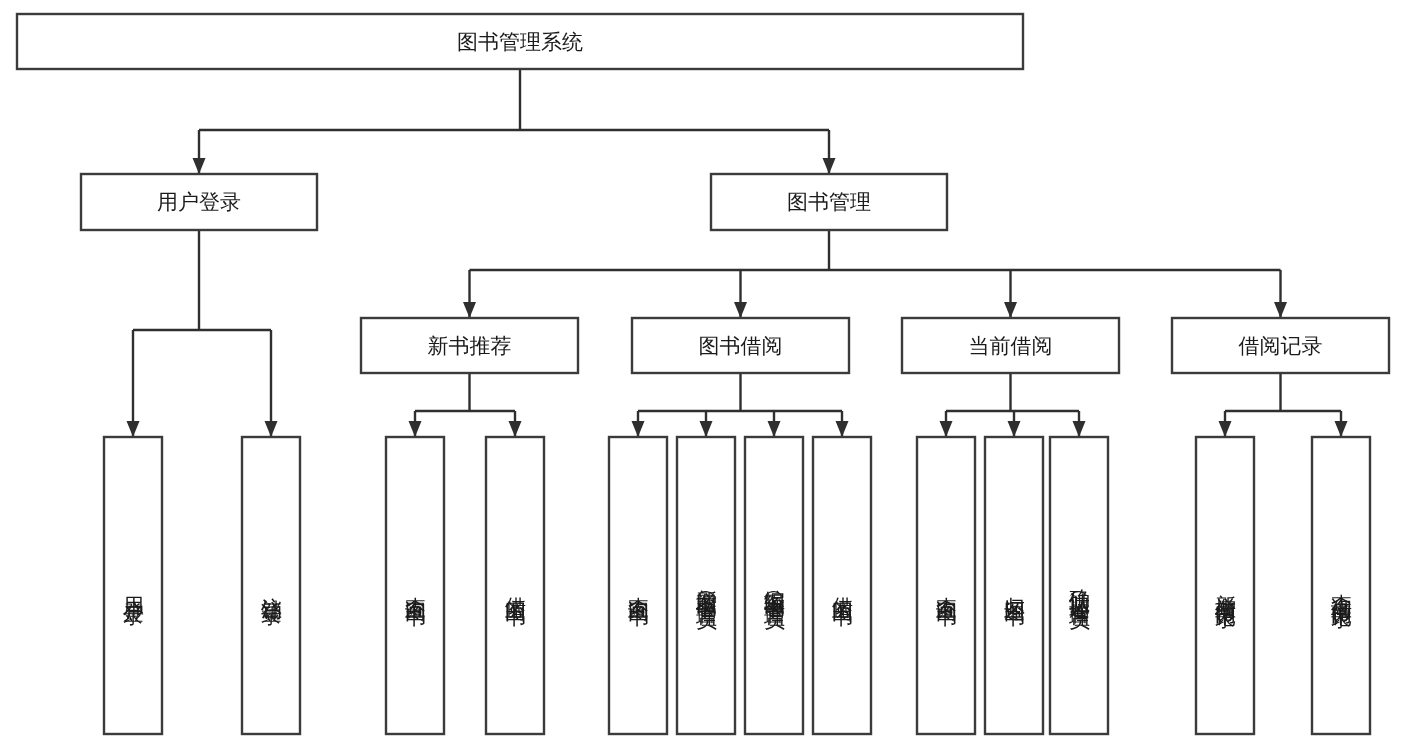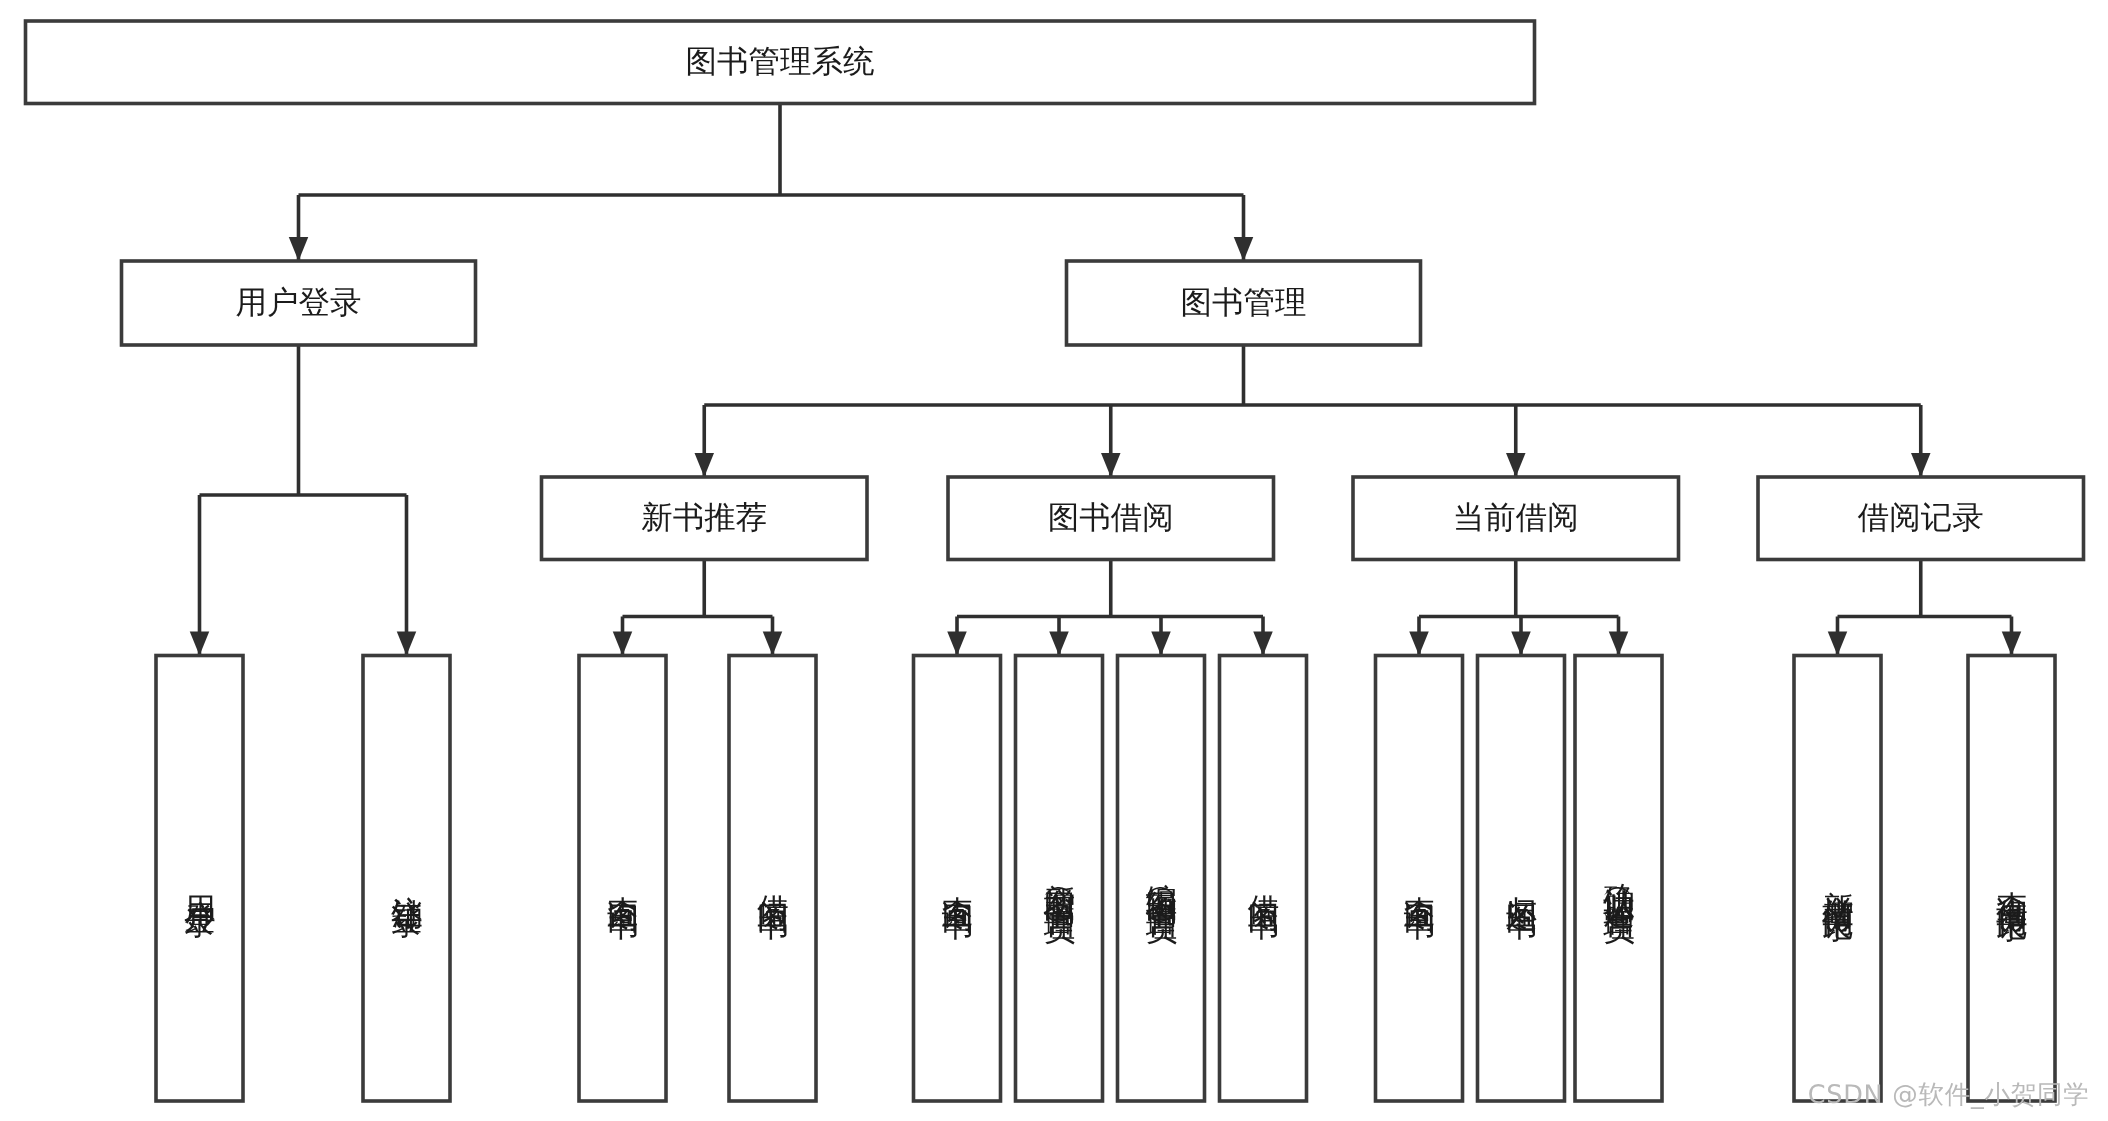--- a/index.html
+++ b/index.html
@@ -179,15 +179,14 @@
       <div class="vert-label" style="left: 677px; top: 437px; width: 58px; height: 297px;">新增图书（管理员）</div>
       <div class="vert-label" style="left: 745px; top: 437px; width: 58px; height: 297px;">编辑图书（管理员）</div>
       <div class="vert-label" style="left: 813px; top: 437px; width: 58px; height: 297px;">借阅图书</div>
       <div class="vert-label" style="left: 917px; top: 437px; width: 58px; height: 297px;">查询图书</div>
       <div class="vert-label" style="left: 985px; top: 437px; width: 58px; height: 297px;">归还图书</div>
       <div class="vert-label" style="left: 1050px; top: 437px; width: 58px; height: 297px;">确认归还（管理员）</div>
       <div class="vert-label" style="left: 1196px; top: 437px; width: 58px; height: 297px;">新增借阅记录</div>
       <div class="vert-label" style="left: 1312px; top: 437px; width: 58px; height: 297px;">查询借阅记录</div>
     </div>
 
-  <div class="watermark">CSDN @软件_小贺同学</div>
 
 </div>
 
 </body></html>

